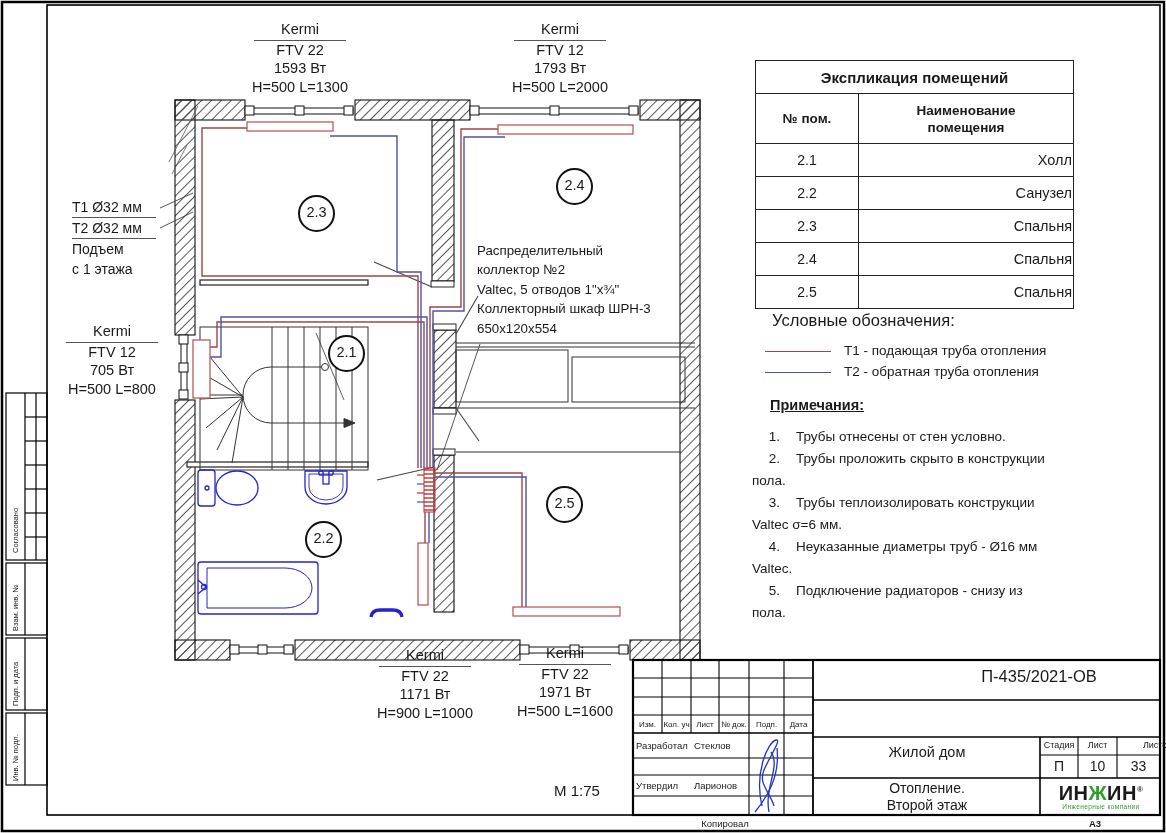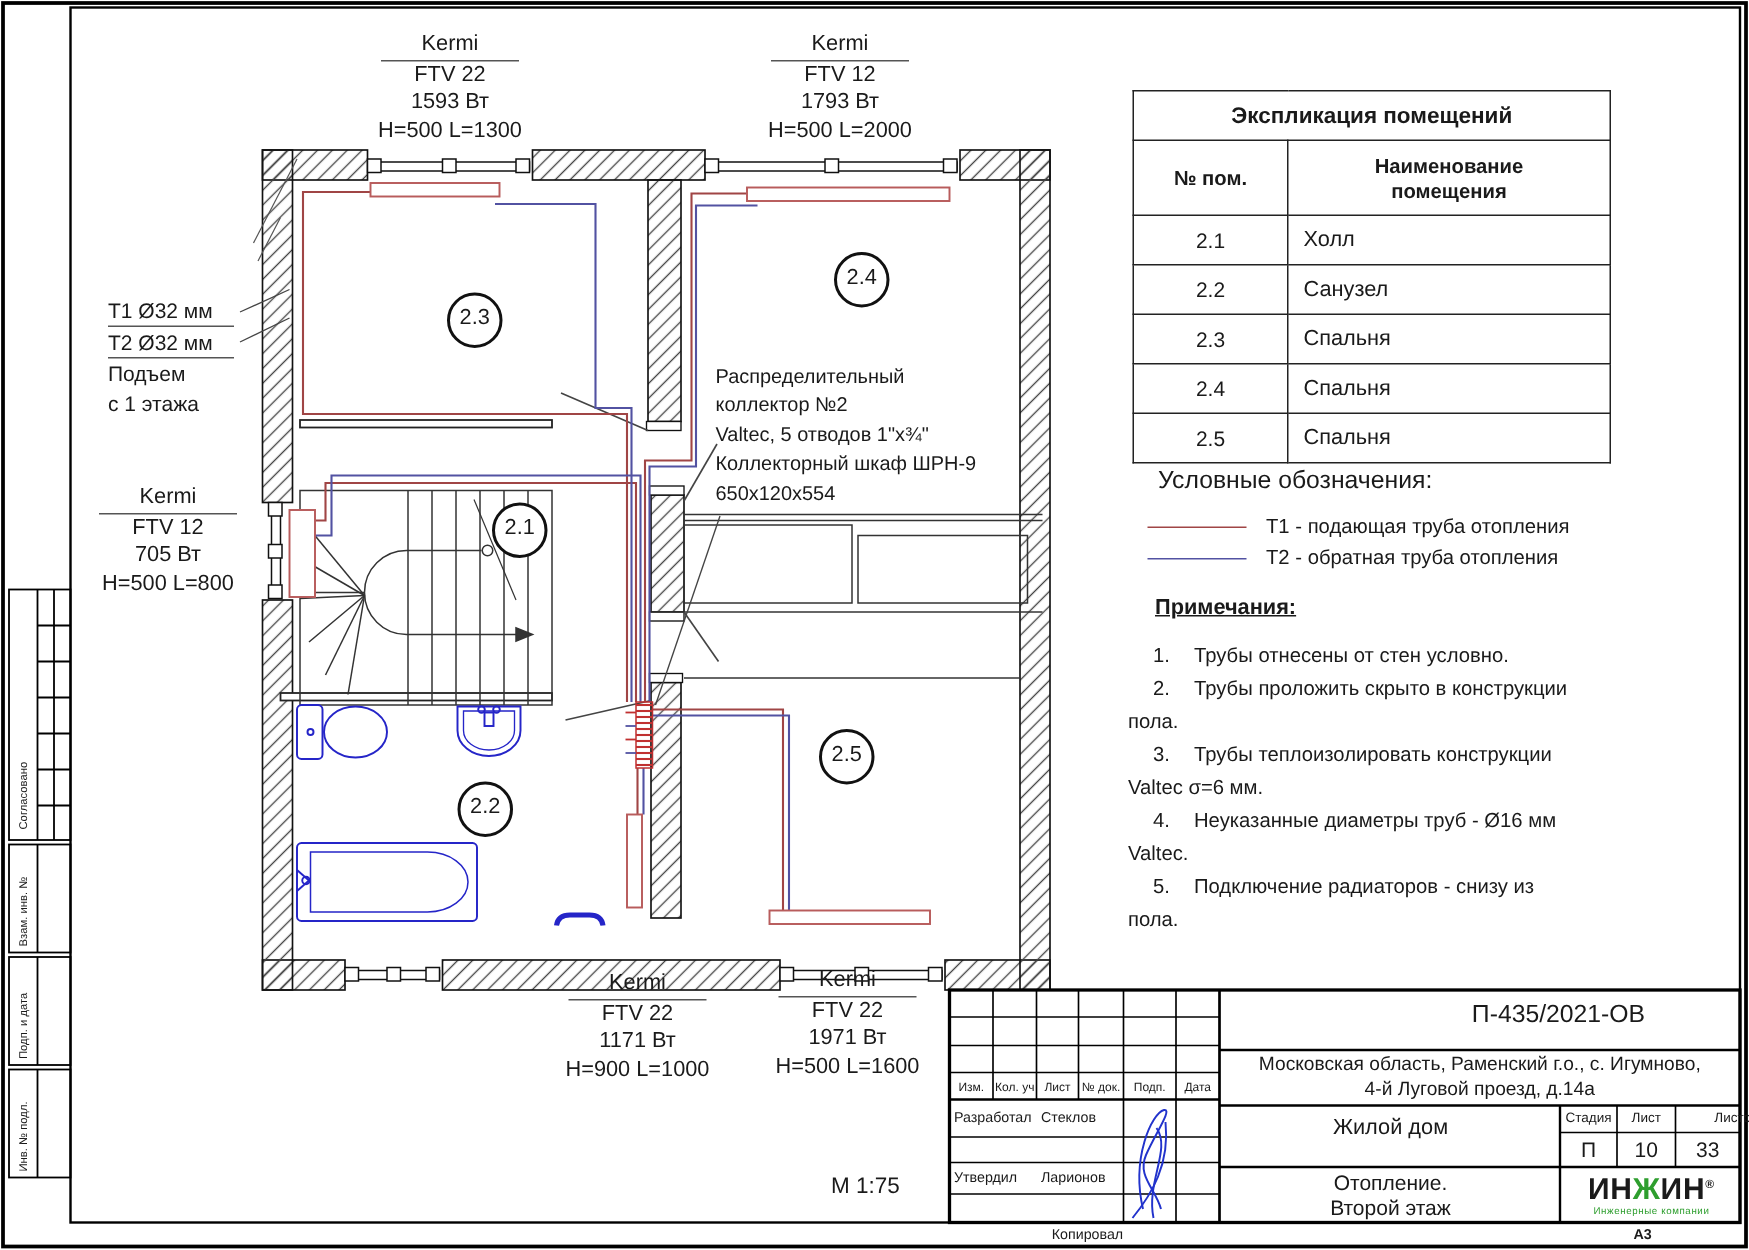--- a/index.html
+++ b/index.html
@@ -17,21 +17,21 @@
   .coll{position:absolute;z-index:2;font-size:13.3px;line-height:19.4px;white-space:nowrap;}
   
   .bubble{position:absolute;z-index:2;width:33px;height:33px;border:2px solid #111;border-radius:50%;
     background:#fff;text-align:center;line-height:31px;font-size:14.5px;}
   
   .expl{position:absolute;left:755px;top:60px;z-index:2;border-collapse:collapse;}
   .expl td{border:1.3px solid #222;}
   .expl .title{font-weight:bold;font-size:15px;text-align:center;height:30px;}
   .expl .hdr{font-weight:bold;font-size:13.5px;text-align:center;height:47px;line-height:17px;}
   .expl .num{width:100px;text-align:center;font-size:14px;height:30px;}
-  .expl .nm{width:203px;text-align:left;font-size:14.5px;padding-left:10px;height:30px;}
+  .expl .nm{width:203px;text-align:right;font-size:14.5px;padding-left:10px;height:30px;}
   
   .leg-title{position:absolute;left:772px;top:311px;font-size:16.5px;z-index:2;}
   .leg-item{position:absolute;z-index:2;font-size:13.5px;line-height:20px;}
   .leg-line{display:inline-block;width:66px;height:0;border-top:1.6px solid;vertical-align:middle;margin-right:13px;}
   .leg-line.t1{border-color:#a04545;}
   .leg-line.t2{border-color:#5252a2;}
   
   .notes-title{position:absolute;left:770px;top:397px;font-size:14.5px;font-weight:bold;text-decoration:underline;z-index:2;}
   .notes{position:absolute;left:752px;top:426px;width:372px;font-size:13.5px;line-height:22px;z-index:2;}
   .note .nnum{display:inline-block;width:28px;text-align:right;margin-right:16px;}
@@ -315,21 +315,21 @@
   <div><span class="ul">Т1 Ø32 мм</span></div>
   <div><span class="ul">Т2 Ø32 мм</span></div>
   <div>Подъем</div>
   <div>с 1 этажа</div>
 </div>
 
 <div class="coll" style="left:477px;top:241px;">
   <div>Распределительный</div>
   <div>коллектор №2</div>
   <div>Valtec, 5 отводов 1"х¾"</div>
-  <div>Коллекторный шкаф ШРН-9</div>
+  <div>Коллекторный шкаф ШРН-3</div>
   <div>650х120х554</div>
 </div>
 
 <div class="bubble" style="left:298px;top:195px;">2.3</div>
 <div class="bubble" style="left:556px;top:168px;">2.4</div>
 <div class="bubble" style="left:328px;top:335px;">2.1</div>
 <div class="bubble" style="left:305px;top:521px;">2.2</div>
 <div class="bubble" style="left:546px;top:486px;">2.5</div>
 
 <table class="expl">
@@ -379,24 +379,20 @@
   <div class="note"><span class="nnum">1.</span><span>Трубы отнесены от стен условно.</span><span class="nrest"></span></div>
   <div class="note"><span class="nnum">2.</span><span>Трубы проложить скрыто в конструкции</span><span class="nrest">пола.</span></div>
   <div class="note"><span class="nnum">3.</span><span>Трубы теплоизолировать конструкции</span><span class="nrest">Valtec σ=6 мм.</span></div>
   <div class="note"><span class="nnum">4.</span><span>Неуказанные диаметры труб - Ø16 мм</span><span class="nrest">Valtec.</span></div>
   <div class="note"><span class="nnum">5.</span><span>Подключение радиаторов - снизу из</span><span class="nrest">пола.</span></div>
 </div>
 
 <div class="txt scale">М 1:75</div>
 
 <div class="tb tb-code">П-435/2021-ОВ</div>
-<div class="tb tb-addr">
-  <div>Московская область, Раменский г.о., с. Игумново,</div>
-  <div>4-й Луговой проезд, д.14а</div>
-</div>
 <div class="tb tb-obj">Жилой дом</div>
 <div class="tb tb-h9" style="left:1040px;top:740px;width:38px;">Стадия</div>
 <div class="tb tb-h9" style="left:1078px;top:740px;width:39px;">Лист</div>
 <div class="tb tb-h9" style="left:1117px;top:740px;width:43px;margin-left:19px;">Листов</div>
 <div class="tb tb-v14" style="left:1040px;top:758px;width:38px;">П</div>
 <div class="tb tb-v14" style="left:1078px;top:758px;width:39px;">10</div>
 <div class="tb tb-v14" style="left:1117px;top:758px;width:43px;">33</div>
 <div class="tb tb-sheet">
   <div>Отопление.</div>
   <div>Второй этаж</div>

